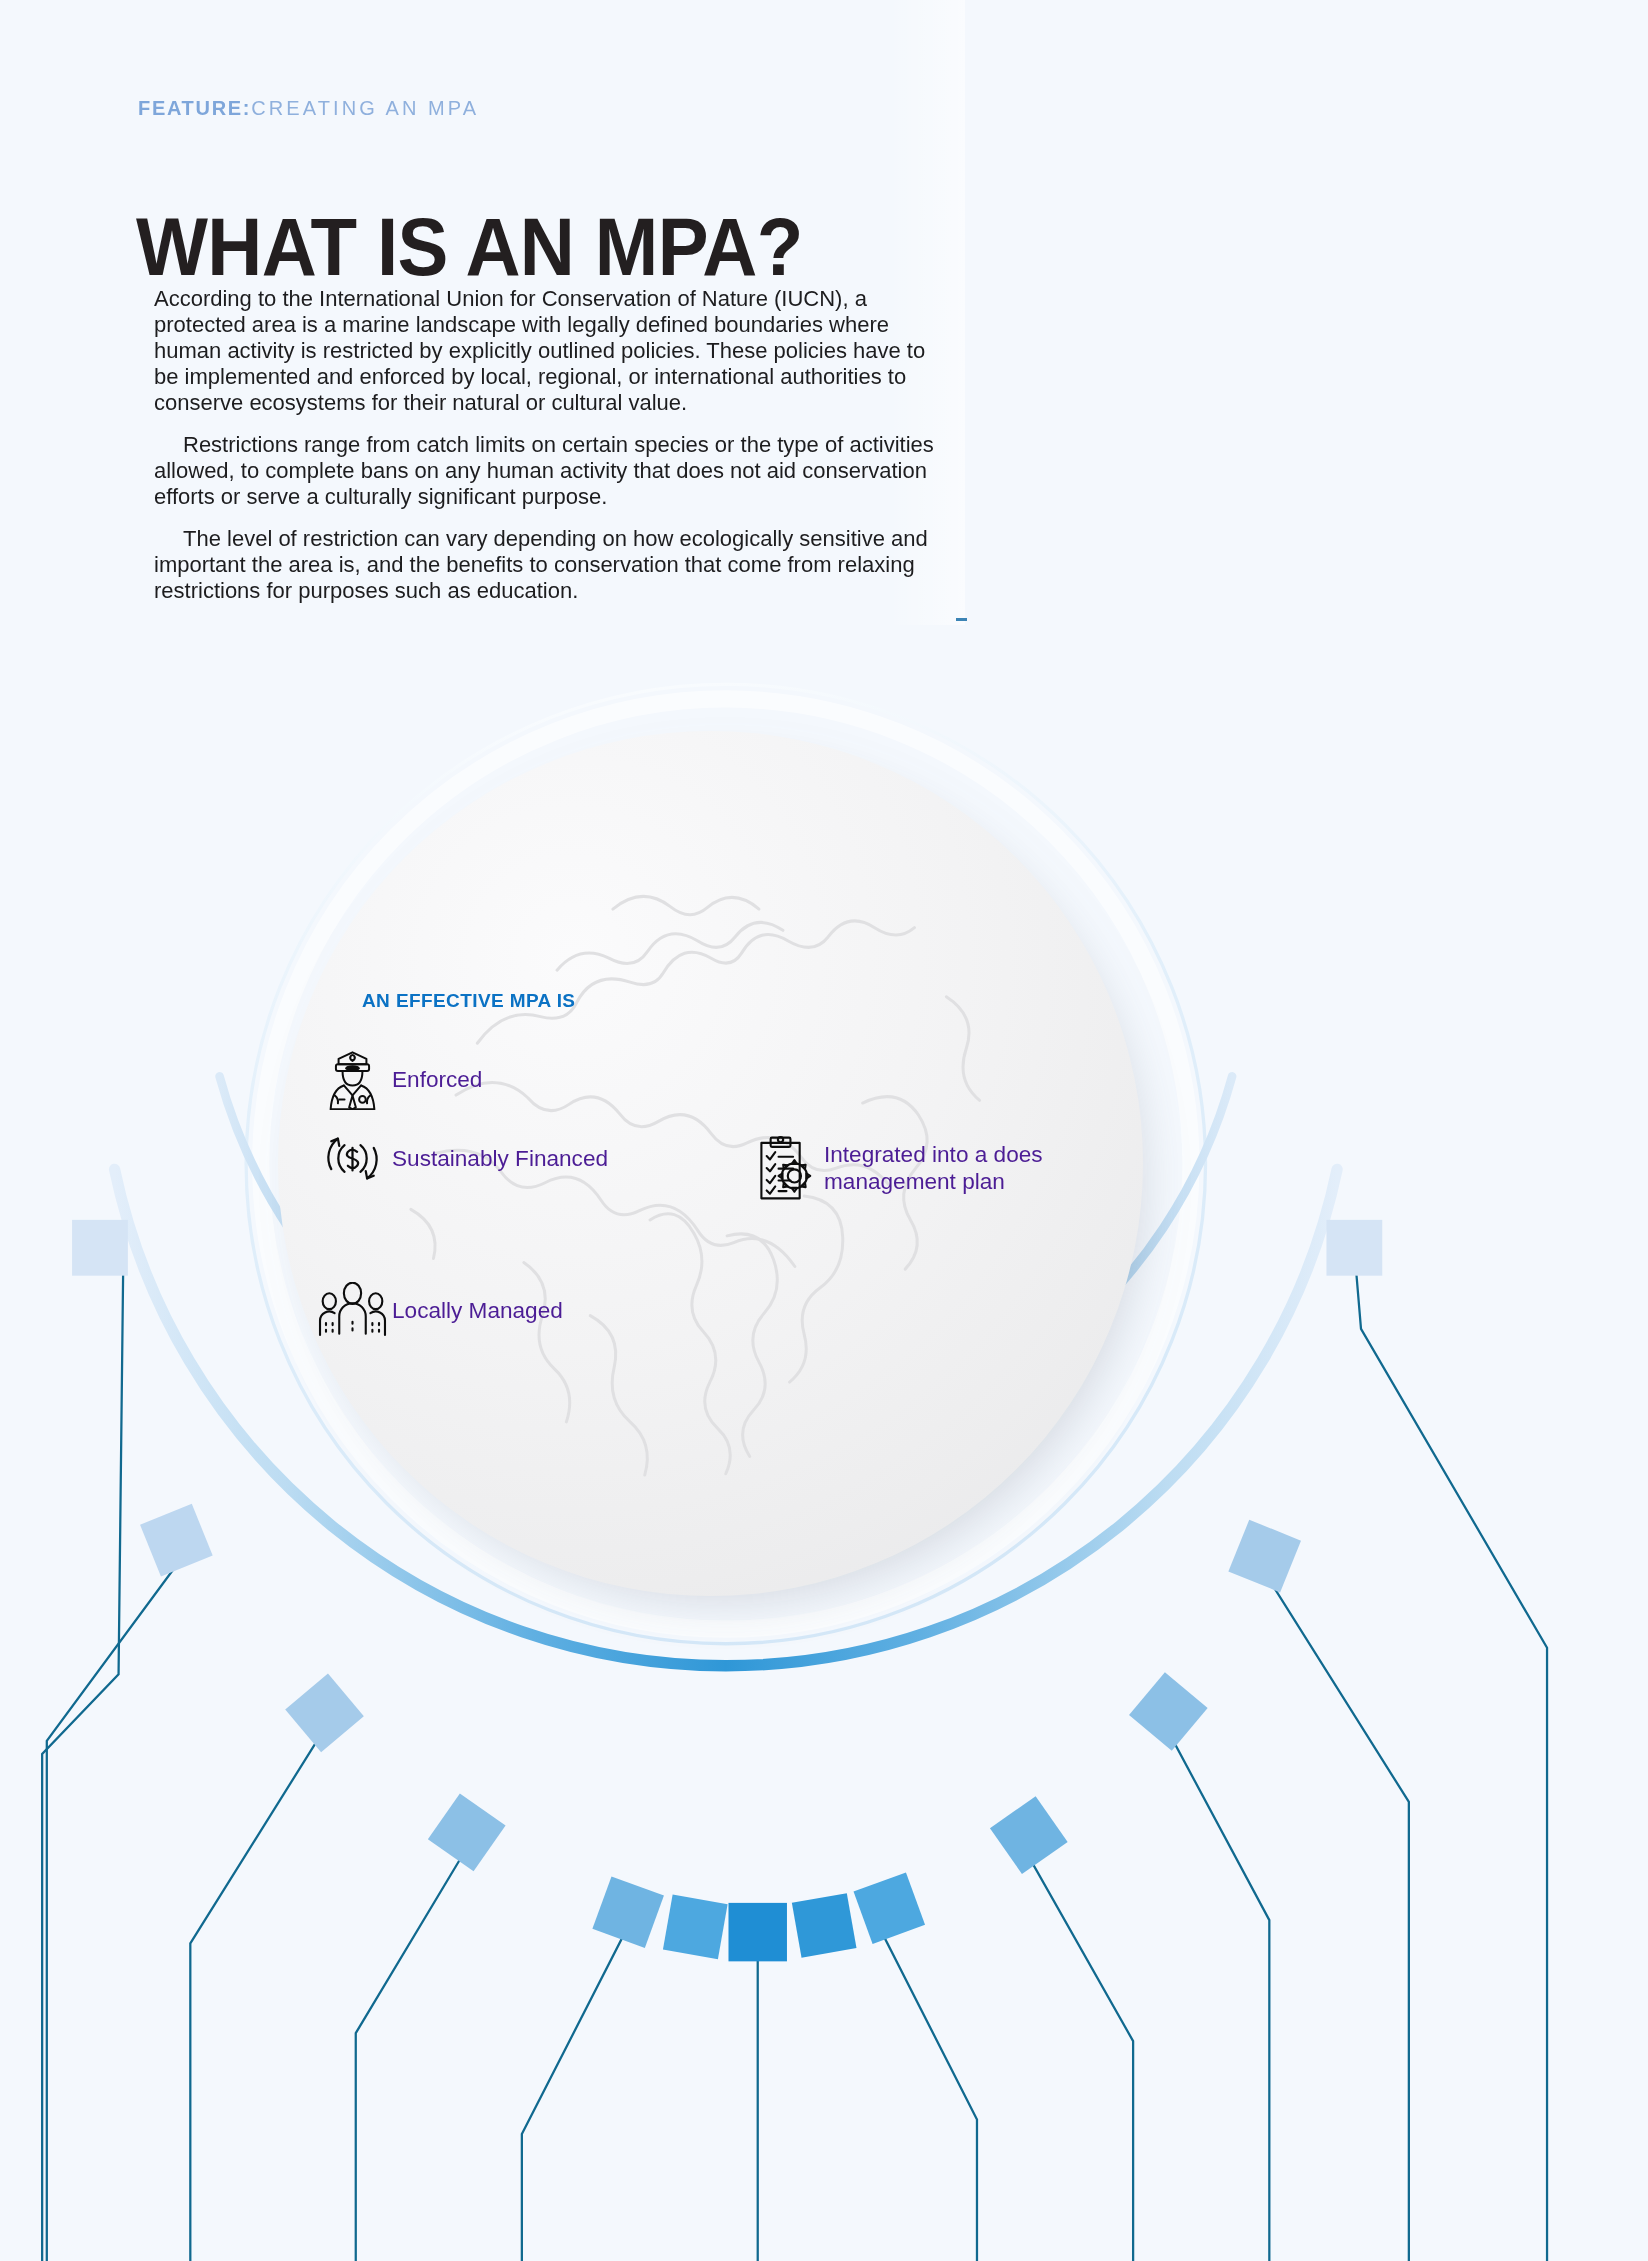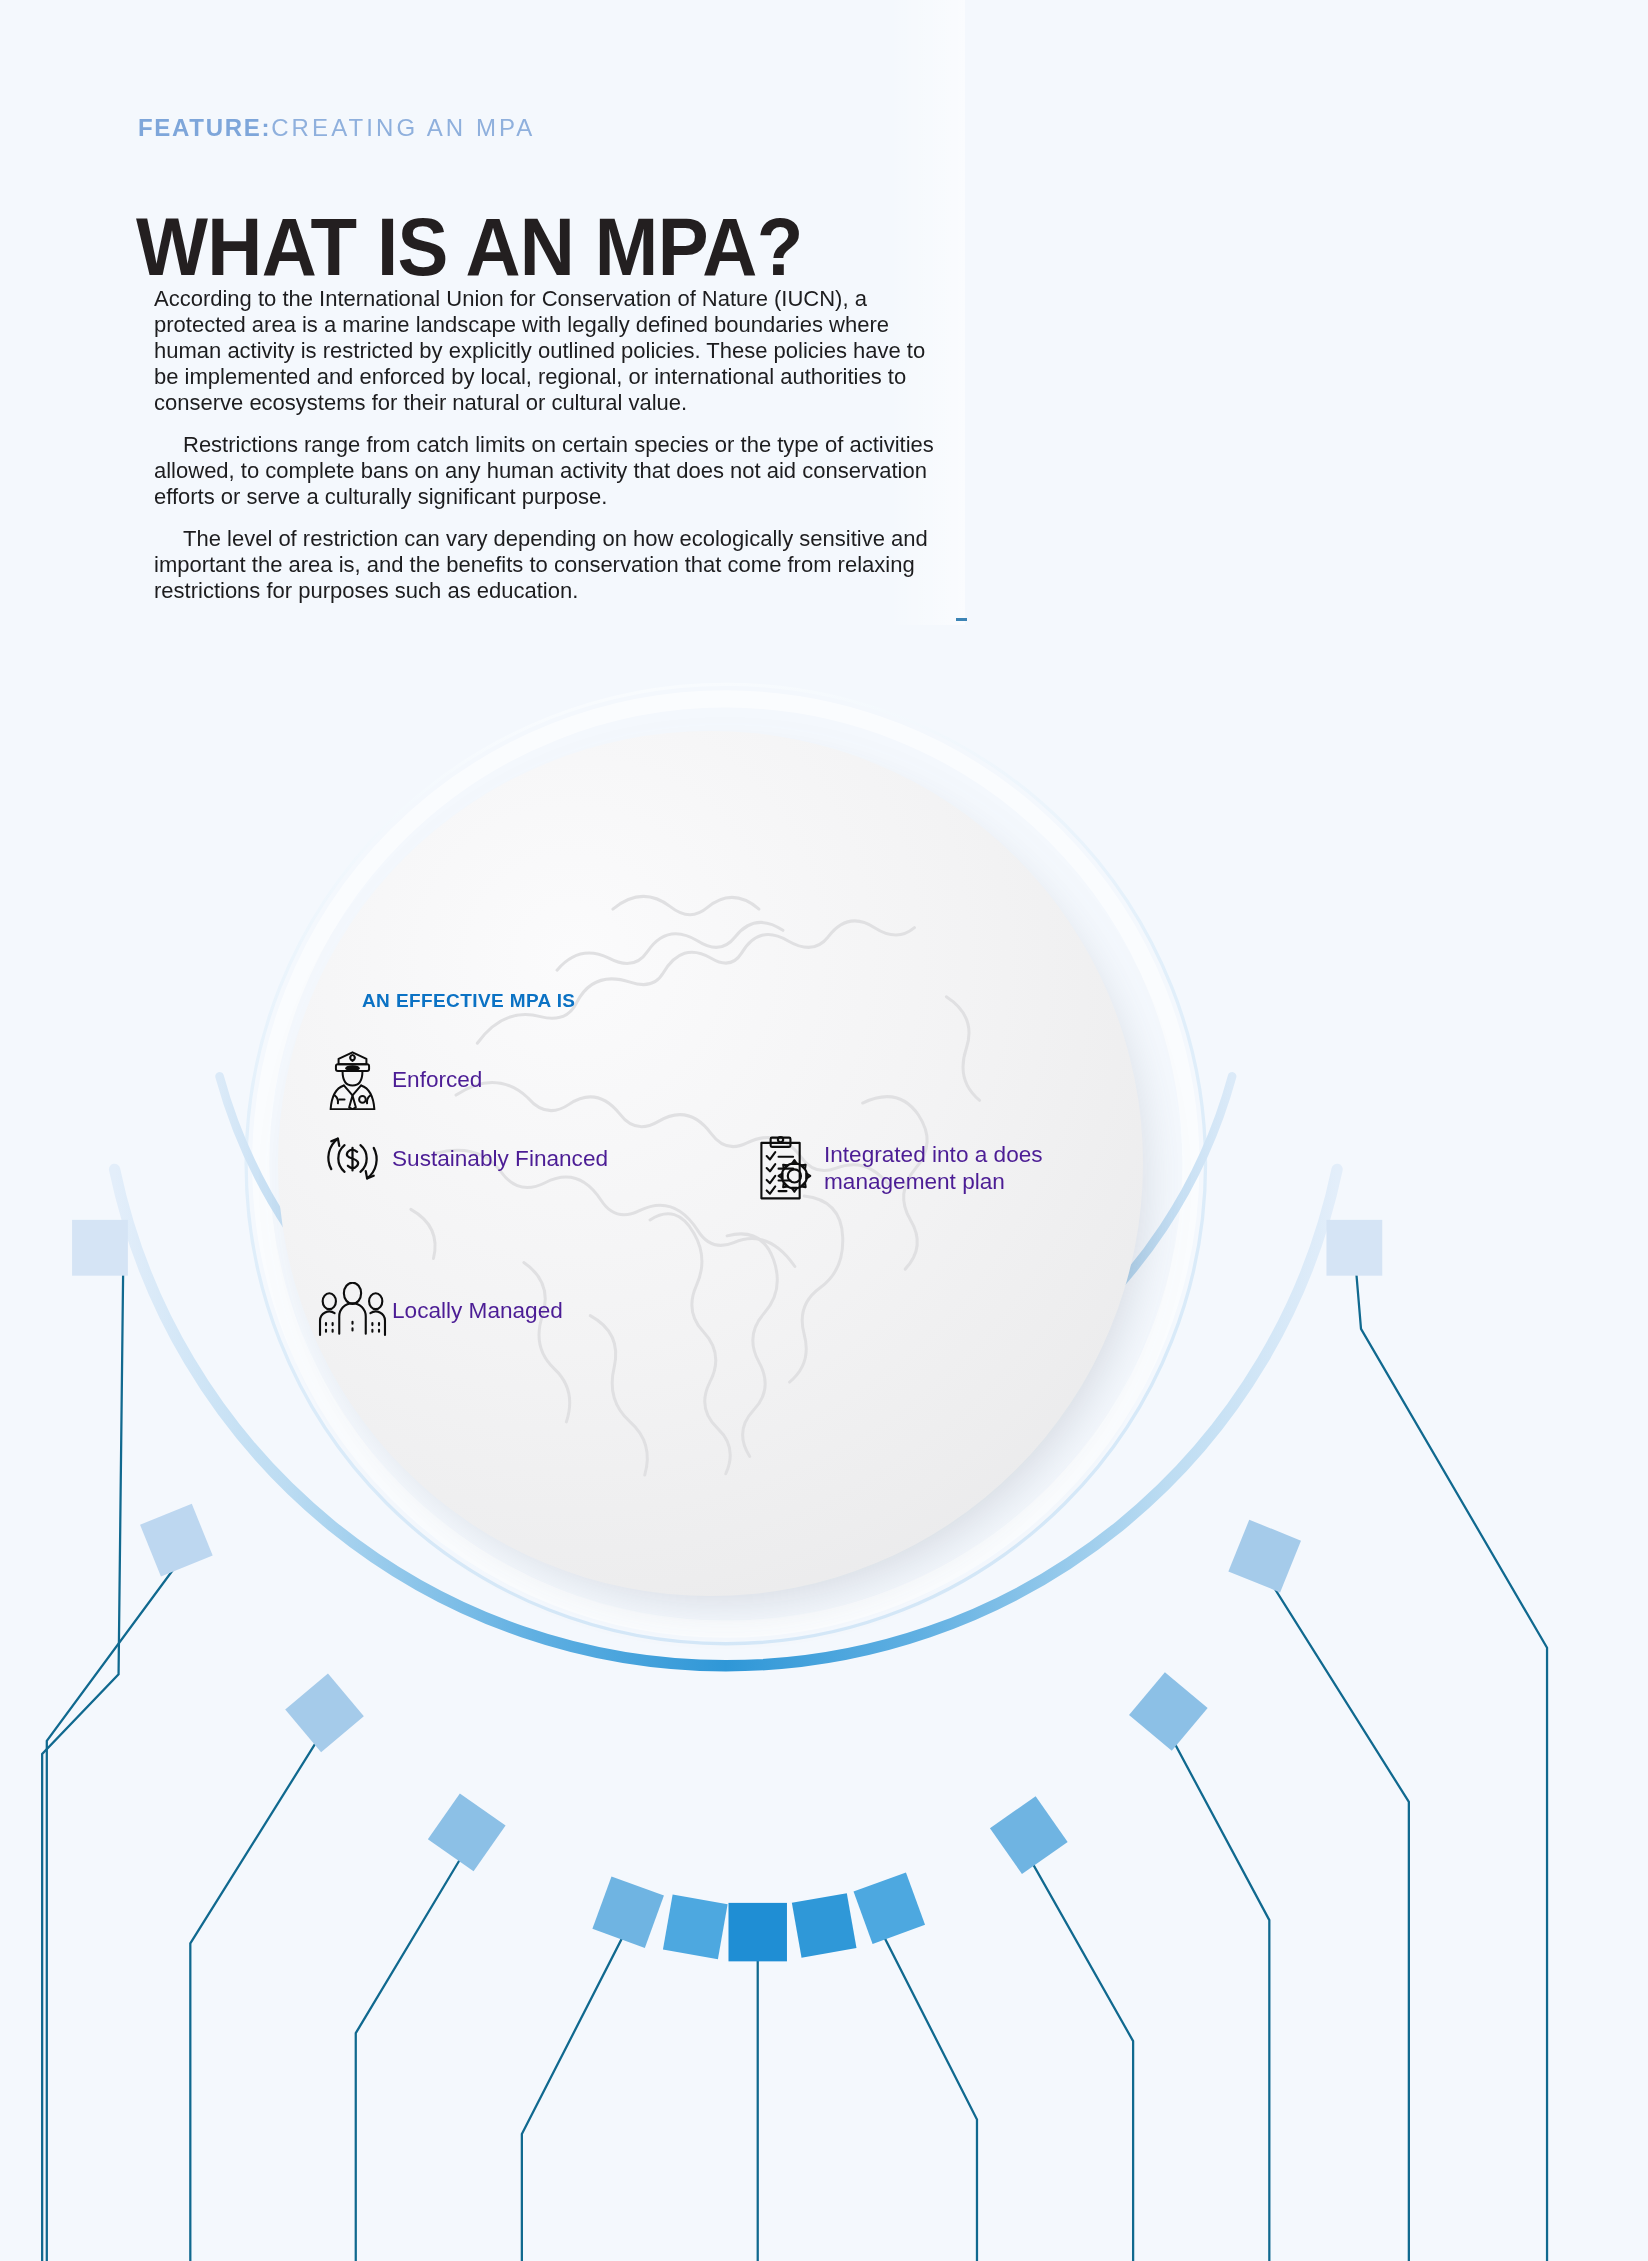--- a/index.html
+++ b/index.html
@@ -19,22 +19,22 @@
   
   .text-panel{
     position:absolute;
     left:0; top:0;
     width:965px; height:625px;
     background:linear-gradient(to right, rgba(255,255,255,0) 0%, rgba(255,255,255,0) 92%, rgba(255,255,255,.55) 100%);
     pointer-events:none;
   }
 
   .eyebrow{
-    position:absolute; left:138px; top:114px;
-    font-size:24px; letter-spacing:2.1px;
+    position:absolute; left:138px; top:97px;
+    font-size:20px; letter-spacing:2.1px;
     color:#8fb0dd;
     white-space:nowrap;
   }
   .eyebrow b{font-weight:bold; color:#7ea6da; letter-spacing:1.7px;}
   .eyebrow span.rest{font-weight:400; letter-spacing:3.1px;}
 
   .headline{
     position:absolute; left:136px; top:145px;
     font-size:82px; font-weight:bold;
     letter-spacing:-0.7px;

